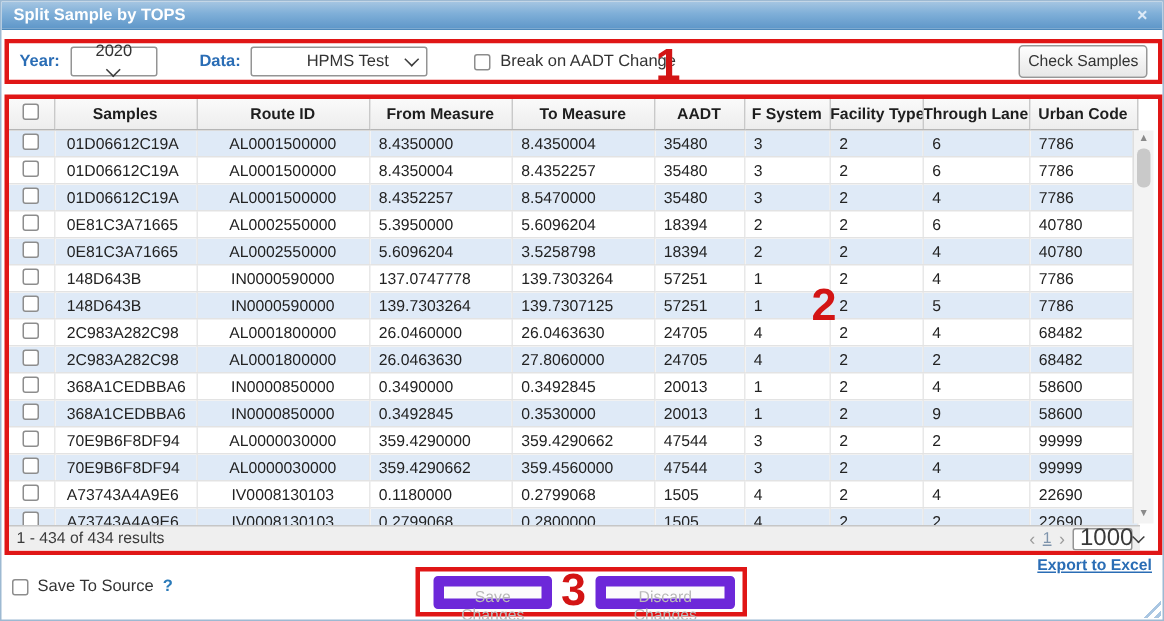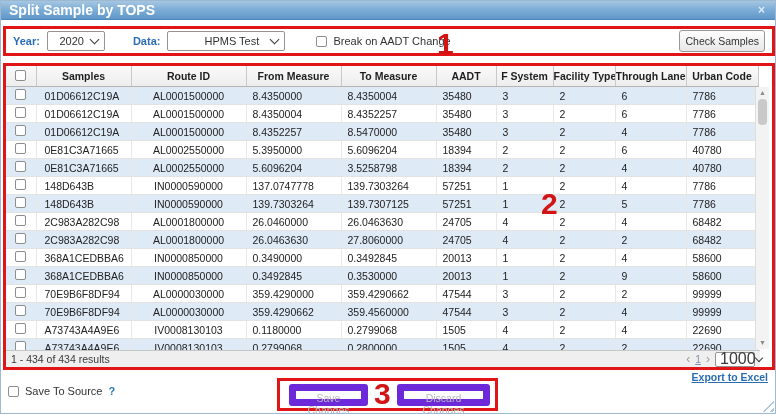--- a/index.html
+++ b/index.html
@@ -3,37 +3,37 @@
 <meta charset="utf-8">
 <style>
   html,body{margin:0;padding:0;background:#fff;}
   .dialog{position:relative;width:776px;height:414px;box-sizing:border-box;background:#fff;
     border:1px solid #9db9d2;overflow:hidden;
     font-family:"Liberation Sans","DejaVu Sans",sans-serif;font-size:11px;color:#333;}
   
   .titlebar{position:absolute;left:0;top:0;width:100%;height:18px;
     background:linear-gradient(180deg,#a6c6e2 0%,#7fafd8 45%,#5f97c9 100%);
     border-bottom:1px solid #4d88ba;}
-  .title{margin-left:8px;line-height:18px;color:#fff;font-weight:bold;font-size:14px;display:inline-block;}
+  .title{margin-left:8px;line-height:18px;color:#fff;font-weight:bold;font-size:11px;display:inline-block;}
   .close{position:absolute;right:10px;top:2px;color:#ddeaf7;font-size:12px;font-weight:bold;line-height:14px;cursor:pointer;}
   
   .box{position:absolute;border:3px solid #e01616;box-sizing:border-box;}
   .box1{left:2px;top:25px;width:772px;height:30px;}
   .box2{left:2px;top:62px;width:772px;height:307px;}
   .box3{left:276px;top:377px;width:221px;height:33px;background:#fff;}
   .num{position:absolute;color:#d31414;font-weight:bold;font-size:30px;line-height:28px;z-index:30;}
   .num1{left:431px;top:1px;}
   .num2{left:535px;top:124px;}
   .num3{left:94px;top:-1px;}
   
   .toolbar{position:relative;display:flex;align-items:center;height:100%;padding-left:7px;box-sizing:border-box;background:#fff;}
   .blue-label{color:#2a6db5;font-weight:bold;}
   .select{display:flex;align-items:center;background:#fff;border:1px solid #949494;border-radius:2px;
     height:20px;box-sizing:border-box;padding:0 6px;cursor:pointer;}
-  .year-select{width:58px;margin-left:7px;justify-content:flex-end;gap:7px;}
+  .year-select{width:58px;margin-left:7px;justify-content:flex-end;gap:7px;flex-direction:column;}
   .data-select{width:118px;margin-left:7px;justify-content:space-between;padding-left:36px;}
   .chev{width:6px;height:6px;border-right:1.6px solid #3c3c3c;border-bottom:1.6px solid #3c3c3c;
     transform:rotate(45deg);margin-top:-4px;flex:0 0 auto;}
   .cb{display:inline-block;width:11px;height:11px;background:#fff;border:1px solid #8d8d8d;border-radius:2px;box-sizing:border-box;cursor:pointer;}
   .break-wrap{display:flex;align-items:flex-end;gap:6px;margin-left:19px;padding-left:12px;}
   .btn{font-family:inherit;font-size:10.5px;color:#333;background:linear-gradient(#fefefe,#e7e7e7);
     border:1px solid #979797;border-radius:3px;height:22px;cursor:pointer;}
   .check-btn{margin-left:auto;margin-right:7px;padding:0 5px;}
   
   .grid{position:relative;width:100%;height:100%;background:#fff;overflow:hidden;}

